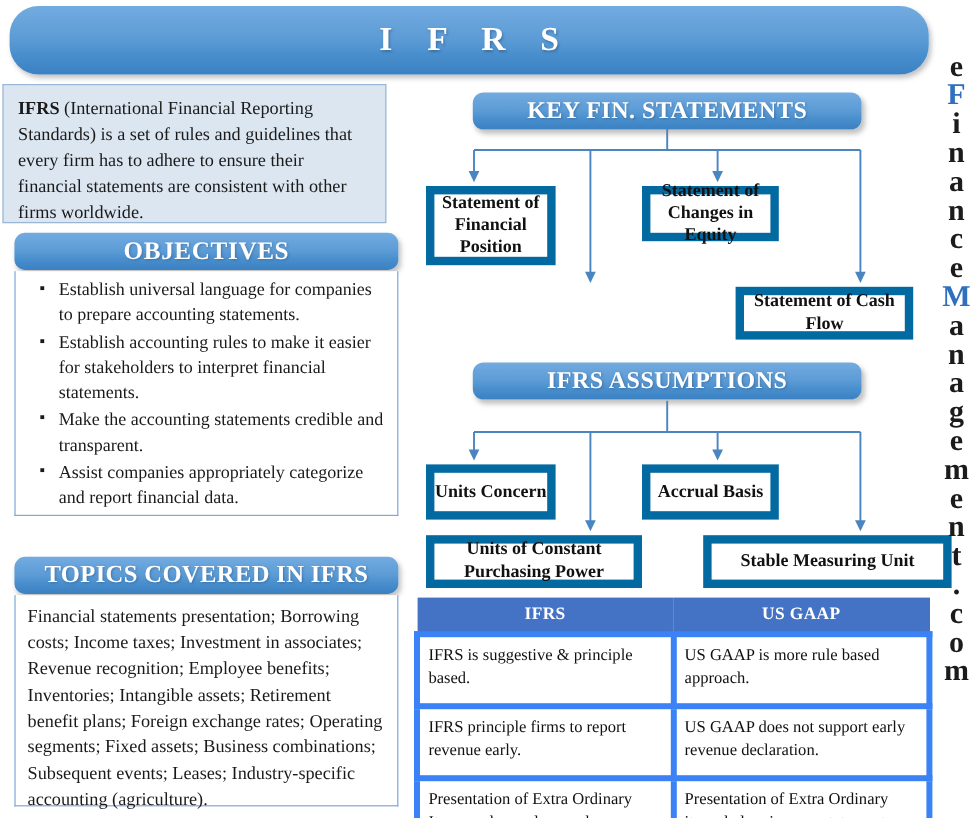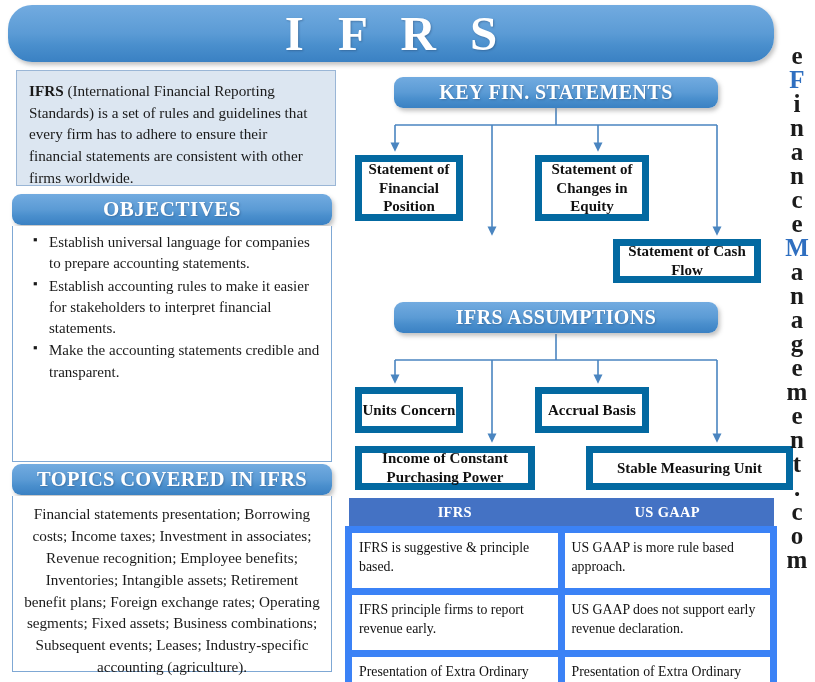--- a/index.html
+++ b/index.html
@@ -31,31 +31,31 @@
     align-items: center;
     justify-content: center;
     box-sizing: border-box;
   }
 
   #main-title {
     left: 8px;
     top: 5px;
     width: 766px;
     height: 57px;
-    font-size: 49px;
+    font-size: 28px;
     letter-spacing: 11px;
     text-indent: 11px;
     border-radius: 24px;
     text-shadow: 1px 1px 2px rgba(40,70,110,0.45);
   }
 
   
   #desc-box {
     position: absolute;
-    left: 16px;
+    left: 2px;
     top: 70px;
     width: 320px;
     height: 116px;
     background: #dce6f1;
     border: 1px solid #9ab6d6;
     box-sizing: border-box;
     padding: 9px 12px 0 12px;
     font-size: 15.2px;
     line-height: 1.43;
     color: #1a1a1a;
@@ -70,21 +70,21 @@
     font-size: 21px;
     letter-spacing: 0.5px;
     border-radius: 9px;
     text-shadow: 1px 1px 2px rgba(40,70,110,0.4);
   }
   #objectives-box {
     position: absolute;
     left: 12px;
     top: 226px;
     width: 320px;
-    height: 236px;
+    height: 204px;
     background: #ffffff;
     border: 1px solid #7fa8d4;
     border-top: none;
     box-sizing: border-box;
     padding: 6px 10px 0 4px;
   }
   ul.bullets {
     margin: 0;
     padding: 0 0 0 20px;
     list-style: none;
@@ -123,21 +123,20 @@
     width: 320px;
     height: 176px;
     background: #ffffff;
     border: 1px solid #7fa8d4;
     border-top: none;
     box-sizing: border-box;
     padding: 7px 10px 0 10px;
     font-size: 15.2px;
     line-height: 1.44;
     color: #1a1a1a;
-    text-align: center;
   }
 
   
   #kfs-banner {
     left: 394px;
     top: 64px;
     width: 324px;
     height: 31px;
     font-size: 20px;
     letter-spacing: 0.4px;
@@ -166,21 +165,21 @@
     justify-content: center;
     text-align: center;
     font-weight: bold;
     font-size: 15px;
     line-height: 1.26;
     color: #111111;
   }
 
   
   #box-sfp   { left: 355px; top: 155px; width: 108px; height: 66px; }
-  #box-soce  { left: 535px; top: 155px; width: 114px; height: 66px; }
+  #box-soce  { left: 535px; top: 155px; width: 114px; height: 46px; }
   #box-sci   { left: 366px; top: 239px; width: 220px; height: 44px; }
   #box-scf   { left: 613px; top: 239px; width: 148px; height: 44px; }
 
   
   #box-going  { left: 355px; top: 387px; width: 108px; height: 46px; }
   #box-accr   { left: 535px; top: 387px; width: 114px; height: 46px; }
   #box-units  { left: 355px; top: 446px; width: 180px; height: 44px; }
   #box-stable { left: 586px; top: 446px; width: 207px; height: 44px; }
 
   svg.connectors {
@@ -204,21 +203,21 @@
   #compare-table th {
     background: #4472c4;
     color: #ffffff;
     font-size: 14.5px;
     font-weight: bold;
     height: 26px;
     text-align: center;
     letter-spacing: 0.3px;
   }
   #compare-table td {
-    border: 7px solid #3b82f6;
+    border: 5px solid #3b82f6;
     font-size: 13.8px;
     line-height: 1.35;
     color: #111111;
     padding: 6px 7px 7px 7px;
     vertical-align: top;
     height: 42px;
     background: #ffffff;
   }
 
   
@@ -255,20 +254,21 @@
   <div id="desc-box">
     <b>IFRS</b><span> (International Financial Reporting Standards) is a set of rules and guidelines that every firm has to adhere to ensure their financial statements are consistent with other firms worldwide.</span>
   </div>
 
   <div class="banner" id="objectives-banner">OBJECTIVES</div>
   <div id="objectives-box">
     <ul class="bullets">
       <li>Establish universal language for companies to prepare accounting statements.</li>
       <li>Establish accounting rules to make it easier for stakeholders to interpret financial statements.</li>
       <li>Make the accounting statements credible and transparent.</li>
+      <li>Assist companies appropriately categorize and report financial data.</li>
     </ul>
   </div>
 
   <div class="banner" id="topics-banner">TOPICS COVERED IN IFRS</div>
   <div id="topics-box">Financial statements presentation; Borrowing costs; Income taxes; Investment in associates; Revenue recognition; Employee benefits; Inventories; Intangible assets; Retirement benefit plans; Foreign exchange rates; Operating segments; Fixed assets; Business combinations; Subsequent events; Leases; Industry-specific accounting (agriculture).</div>
 
   <svg class="connectors" viewBox="0 0 815 682">
     <defs>
       <marker id="arrowhead" markerWidth="7" markerHeight="7" refX="3.2" refY="3.2" orient="auto">
         <path d="M0.4,0.4 L6.2,3.2 L0.4,6.0 z" fill="#4a85c0"></path>
@@ -293,21 +293,21 @@
   </svg>
 
   <div class="banner" id="kfs-banner">KEY FIN. STATEMENTS</div>
   <div class="flowbox" id="box-sfp">Statement of Financial Position</div>
   <div class="flowbox" id="box-soce">Statement of Changes in Equity</div>
   <div class="flowbox" id="box-scf">Statement of Cash Flow</div>
 
   <div class="banner" id="assump-banner">IFRS ASSUMPTIONS</div>
   <div class="flowbox" id="box-going">Units Concern</div>
   <div class="flowbox" id="box-accr">Accrual Basis</div>
-  <div class="flowbox" id="box-units">Income of Constant Purchasing Power</div>
+  <div class="flowbox" id="box-units">Units of Constant Purchasing Power</div>
   <div class="flowbox" id="box-stable">Stable Measuring Unit</div>
 
   <table id="compare-table">
     <thead>
       <tr>
         <th>IFRS</th>
         <th>US GAAP</th>
       </tr>
     </thead>
     <tbody>

